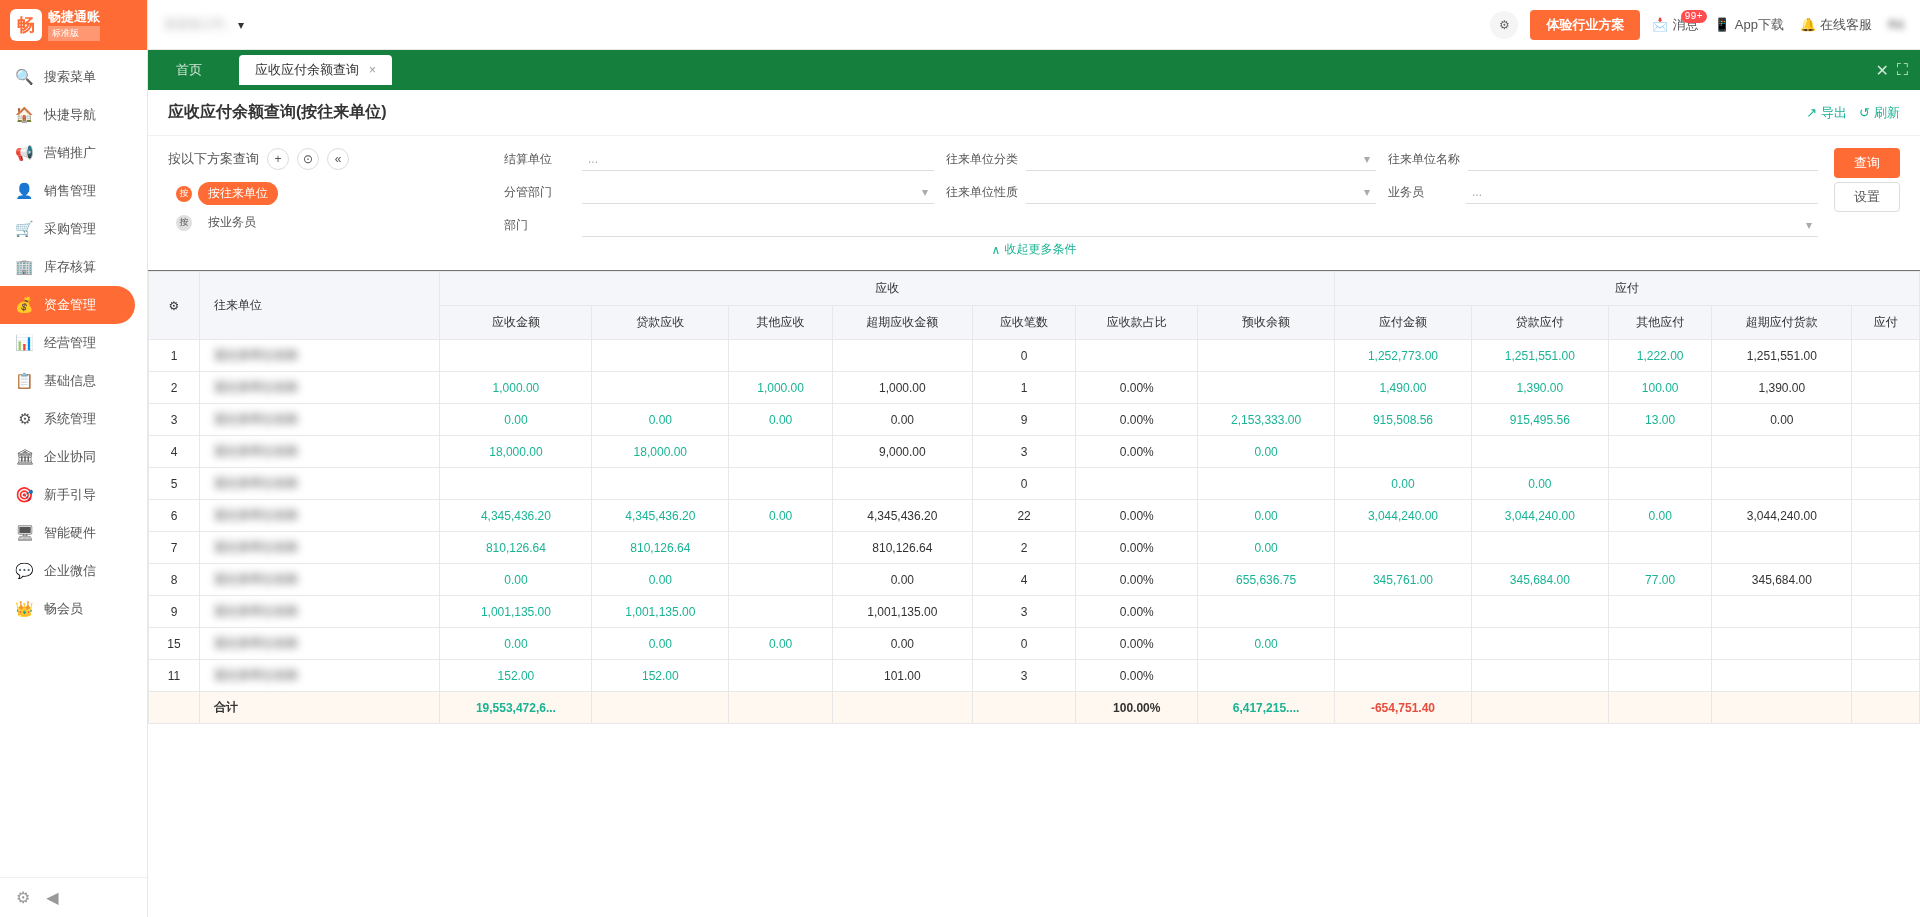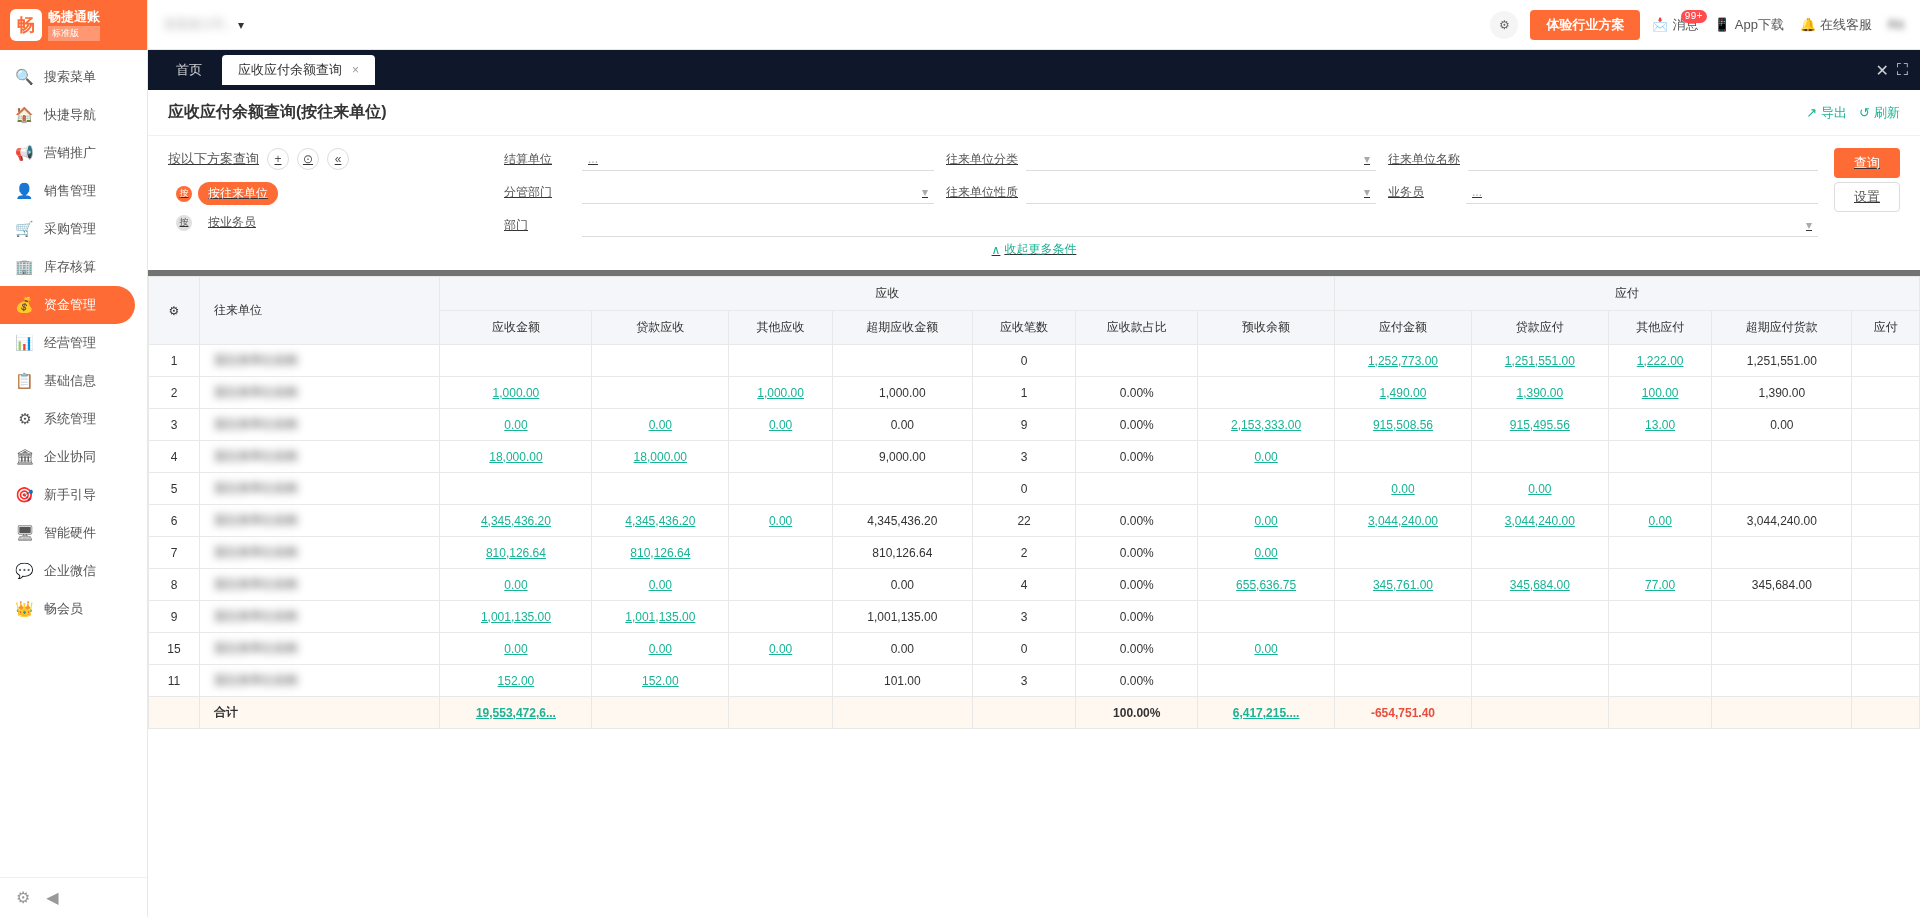--- a/index.html
+++ b/index.html
@@ -39,21 +39,21 @@
     .header-btn-orange { background: #ff6b35; color: #fff; border: none; border-radius: 4px; padding: 6px 16px; cursor: pointer; font-size: 13px; font-weight: bold; }
     .header-notification { display: flex; align-items: center; gap: 4px; cursor: pointer; color: #555; font-size: 13px; position: relative; }
     .notif-badge { background: #ff4d4f; color: #fff; font-size: 10px; padding: 1px 4px; border-radius: 8px; position: absolute; top: -6px; right: -8px; min-width: 18px; text-align: center; font-family: Liberation Mono, monospace; }
     .header-user { color: #555; font-size: 13px; }
 
     
     .main-content { margin-left: 148px; margin-top: 50px; height: calc(917px - 50px); display: flex; flex-direction: column; }
 
     
     .tab-bar {
-      background: #0f172a; display: flex; align-items: center; height: 40px; padding: 0 12px; gap: 4px;
+      background: #15803d; display: flex; align-items: center; height: 40px; padding: 0 12px; gap: 21px;
     }
     .tab-item {
       padding: 6px 16px; color: rgba(255,255,255,0.8); cursor: pointer; font-size: 13px;
       border-radius: 4px 4px 0 0; display: flex; align-items: center; gap: 6px;
     }
     .tab-item.active { background: #fff; color: #333; border-radius: 4px 4px 0 0; }
     .tab-close { color: rgba(255,255,255,0.6); font-size: 12px; margin-left: 4px; }
     .tab-item.active .tab-close { color: #999; }
     .tab-controls { margin-left: auto; display: flex; align-items: center; gap: 8px; color: rgba(255,255,255,0.8); }
     .tab-controls span { cursor: pointer; font-size: 16px; }
@@ -65,21 +65,21 @@
     .page-header {
       background: #fff; padding: 12px 20px; display: flex; align-items: center; justify-content: space-between;
       border-bottom: 1px solid #f0f0f0;
     }
     .page-title { font-size: 16px; font-weight: bold; color: #333; }
     .page-header-actions { display: flex; gap: 12px; align-items: center; }
     .btn-export { display: flex; align-items: center; gap: 4px; color: #1ab394; cursor: pointer; font-size: 13px; }
     .btn-refresh { display: flex; align-items: center; gap: 4px; color: #1ab394; cursor: pointer; font-size: 13px; }
 
     
-    .filter-panel { background: #fff; padding: 12px 20px; border-bottom: 6px solid #737373; text-decoration: underline; }
+    .filter-panel { background: #fff; padding: 12px 20px; border-bottom: 1px solid #737373; }
     .filter-top { display: flex; align-items: center; gap: 8px; margin-bottom: 12px; }
     .filter-label { color: #555; font-size: 13px; }
     .filter-add-btn { width: 22px; height: 22px; border: 1px solid #ddd; border-radius: 50%; display: flex; align-items: center; justify-content: center; cursor: pointer; color: #555; }
     .filter-scheme-btn { width: 22px; height: 22px; border: 1px solid #ddd; border-radius: 50%; display: flex; align-items: center; justify-content: center; cursor: pointer; color: #555; }
     .filter-collapse-btn { width: 22px; height: 22px; border: 1px solid #ddd; border-radius: 50%; display: flex; align-items: center; justify-content: center; cursor: pointer; color: #555; }
     .scheme-tag { background: #ff6b35; color: #fff; padding: 3px 10px; border-radius: 12px; font-size: 12px; display: flex; align-items: center; gap: 4px; cursor: pointer; }
     .scheme-tag2 { color: #555; padding: 3px 10px; border-radius: 12px; font-size: 12px; display: flex; align-items: center; gap: 4px; cursor: pointer; }
     .filter-row { display: grid; grid-template-columns: 1fr 1fr 1fr; gap: 12px; margin-bottom: 8px; }
     .filter-field { display: flex; align-items: center; gap: 8px; }
     .filter-field-label { color: #555; font-size: 12px; white-space: nowrap; min-width: 70px; }
@@ -91,21 +91,21 @@
     
     .btn-query { background: #ff6b35; color: #fff; border: none; border-radius: 4px; padding: 6px 20px; cursor: pointer; font-size: 13px; }
     .btn-setting { background: #fff; color: #555; border: 1px solid #ddd; border-radius: 4px; padding: 5px 16px; cursor: pointer; font-size: 13px; }
     .filter-actions { display: flex; flex-direction: column; gap: 4px; }
 
     
     .table-container { flex: 1; overflow: auto; background: #fff; margin: 0; }
     .data-table { width: 100%; border-collapse: collapse; font-size: 12px; }
     .data-table th { background: #f5f6fa; padding: 8px 10px; text-align: center; border: 1px solid #e8e8e8; color: #333; font-weight: normal; white-space: nowrap; }
     .data-table td { padding: 7px 10px; text-align: center; border: 1px solid #e8e8e8; color: #333; white-space: nowrap; }
-    .data-table td.link { color: #1ab394; text-decoration: underline; cursor: pointer; }
+    .data-table td.link { color: #1ab394; cursor: pointer; }
     .th-group-ar { background: #e8f4f8; }
     .th-group-ap { background: #fef4e8; }
     .col-name { text-align: left !important; padding-left: 14px !important; }
     .blurred { filter: blur(4px); user-select: none; }
     .total-row td { background: #fff8f0 !important; font-weight: bold; }
     .table-settings-icon { width: 30px; height: 30px; display: flex; align-items: center; justify-content: center; }
   </style>
 </head>
 <body>
 

